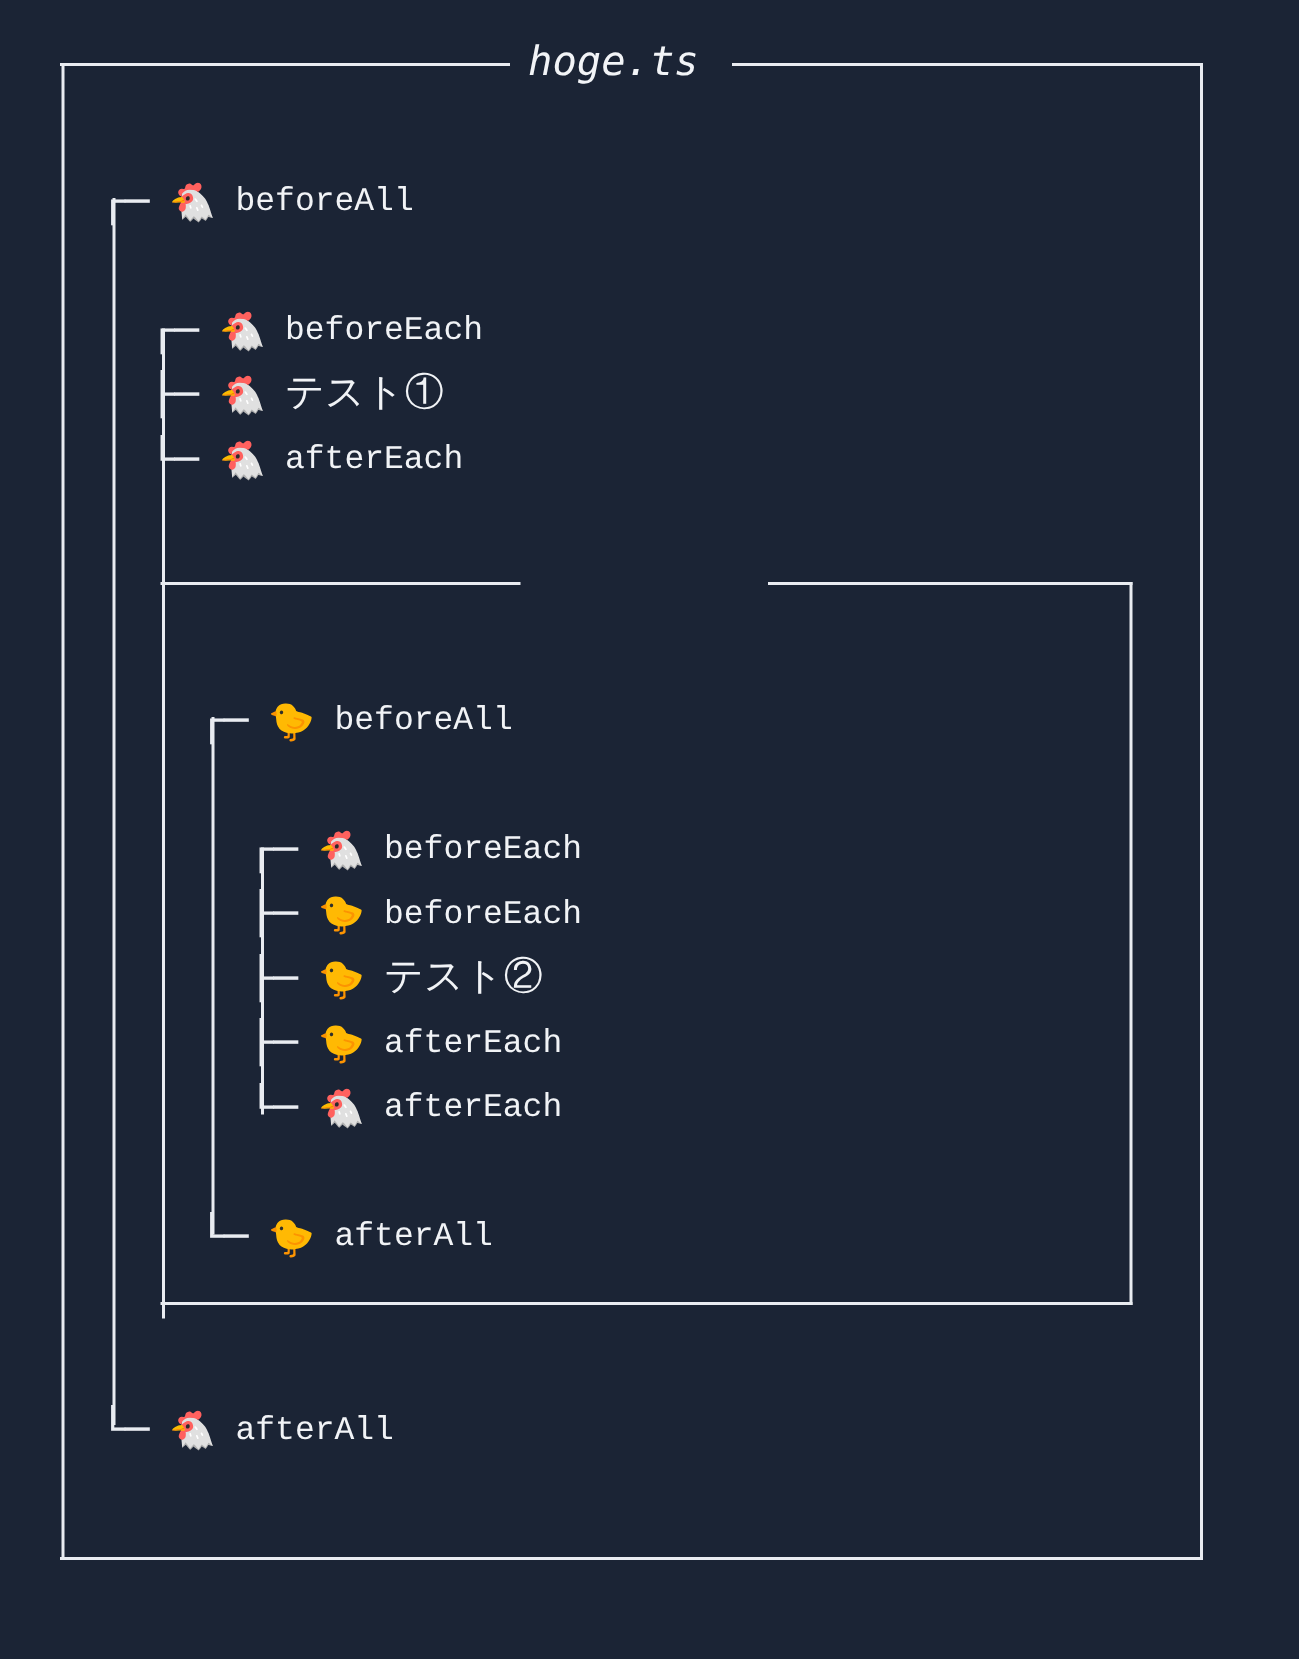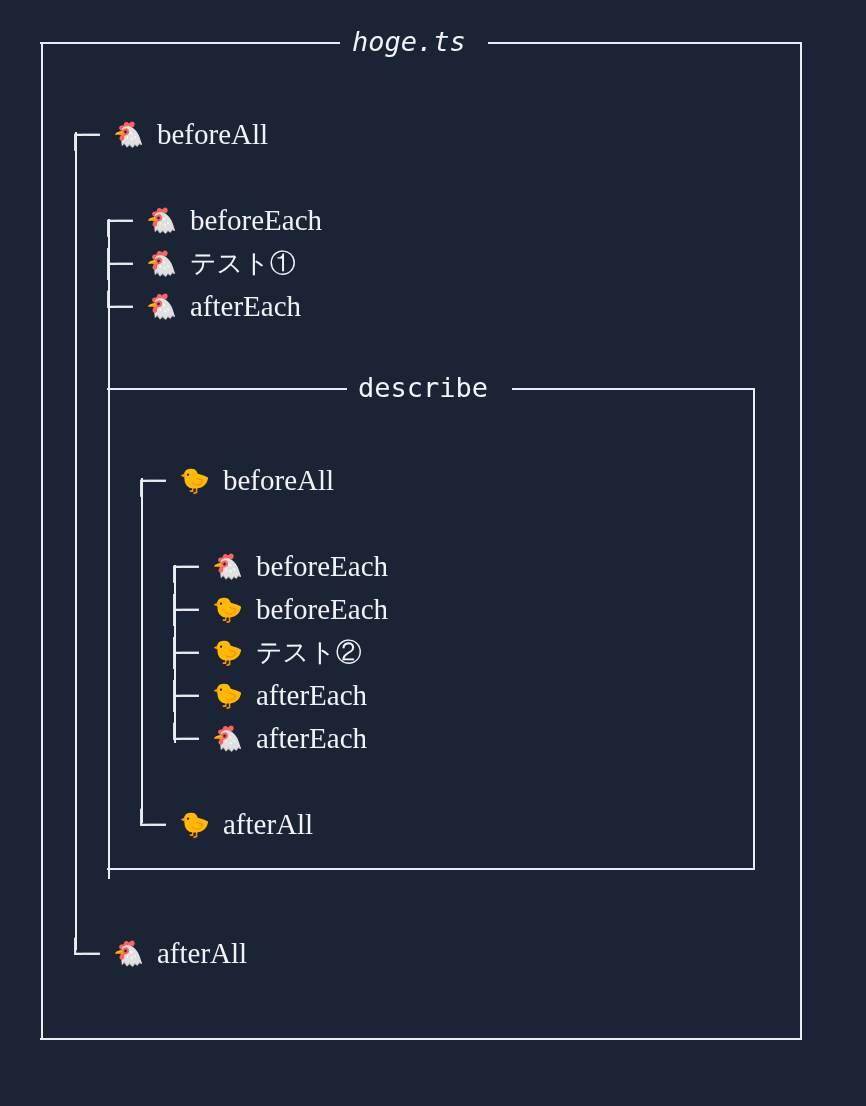--- a/index.html
+++ b/index.html
@@ -28,22 +28,22 @@
     line-height: 43px;
     font-size: 27px;
     font-family: "DejaVu Sans Mono", "Liberation Mono", monospace;
     color: #e9ecf1;
   }
   .label {
     position: absolute;
     white-space: pre;
     height: 43px;
     line-height: 43px;
-    font-size: 29px;
-    font-family: Liberation Serif, serif;
+    font-size: 22px;
+    font-family: Liberation Mono, monospace;
     color: #f1f3f6;
   }
   .emoji {
     position: absolute;
     height: 43px;
     line-height: 43px;
     font-size: 25px;
     font-family: "DejaVu Sans", sans-serif;
     white-space: pre;
   }
@@ -61,21 +61,21 @@
     position: absolute;
     height: 2px;
     background: #e9ecf1;
   }
   .vseg {
     position: absolute;
     width: 2px;
     background: #e9ecf1;
   }
   .jp {
-    font-family: Liberation Sans, sans-serif;
+    font-family: Liberation Mono, monospace;
     font-size: 26px;
   }
 </style>
 </head>
 <body>
 
 <div class="terminal">
 
   <div class="hline" style="left:40px; top:42px; width:300px;"></div>
 
@@ -103,21 +103,20 @@
 
   <div class="cell" style="left:100px; top:242px;">├─</div>
   <div class="emoji" style="left:146px; top:242px;">🐔</div>
   <div class="label jp" style="left:190px; top:242px;">テスト①</div>
 
   <div class="cell" style="left:100px; top:285px;">└─</div>
   <div class="emoji" style="left:146px; top:285px;">🐔</div>
   <div class="label" style="left:190px; top:285px;">afterEach</div>
 
   <div class="hline" style="left:107px; top:388px; width:240px;"></div>
-  <div class="title" style="left:358px; top:366px;">describe</div>
   <div class="hline" style="left:512px; top:388px; width:243px;"></div>
   <div class="vseg" style="left:108px; top:388px; width:2px; height:482px;"></div>
   <div class="vseg" style="left:753px; top:388px; width:2px; height:482px;"></div>
   <div class="hline" style="left:107px; top:868px; width:648px;"></div>
 
   <div class="vseg" style="left:141px; top:478px; width:2px; height:345px;"></div>
 
   <div class="cell" style="left:133px; top:459px;">┌─</div>
   <div class="emoji" style="left:179px; top:459px;">🐤</div>
   <div class="label" style="left:223px; top:459px;">beforeAll</div>

